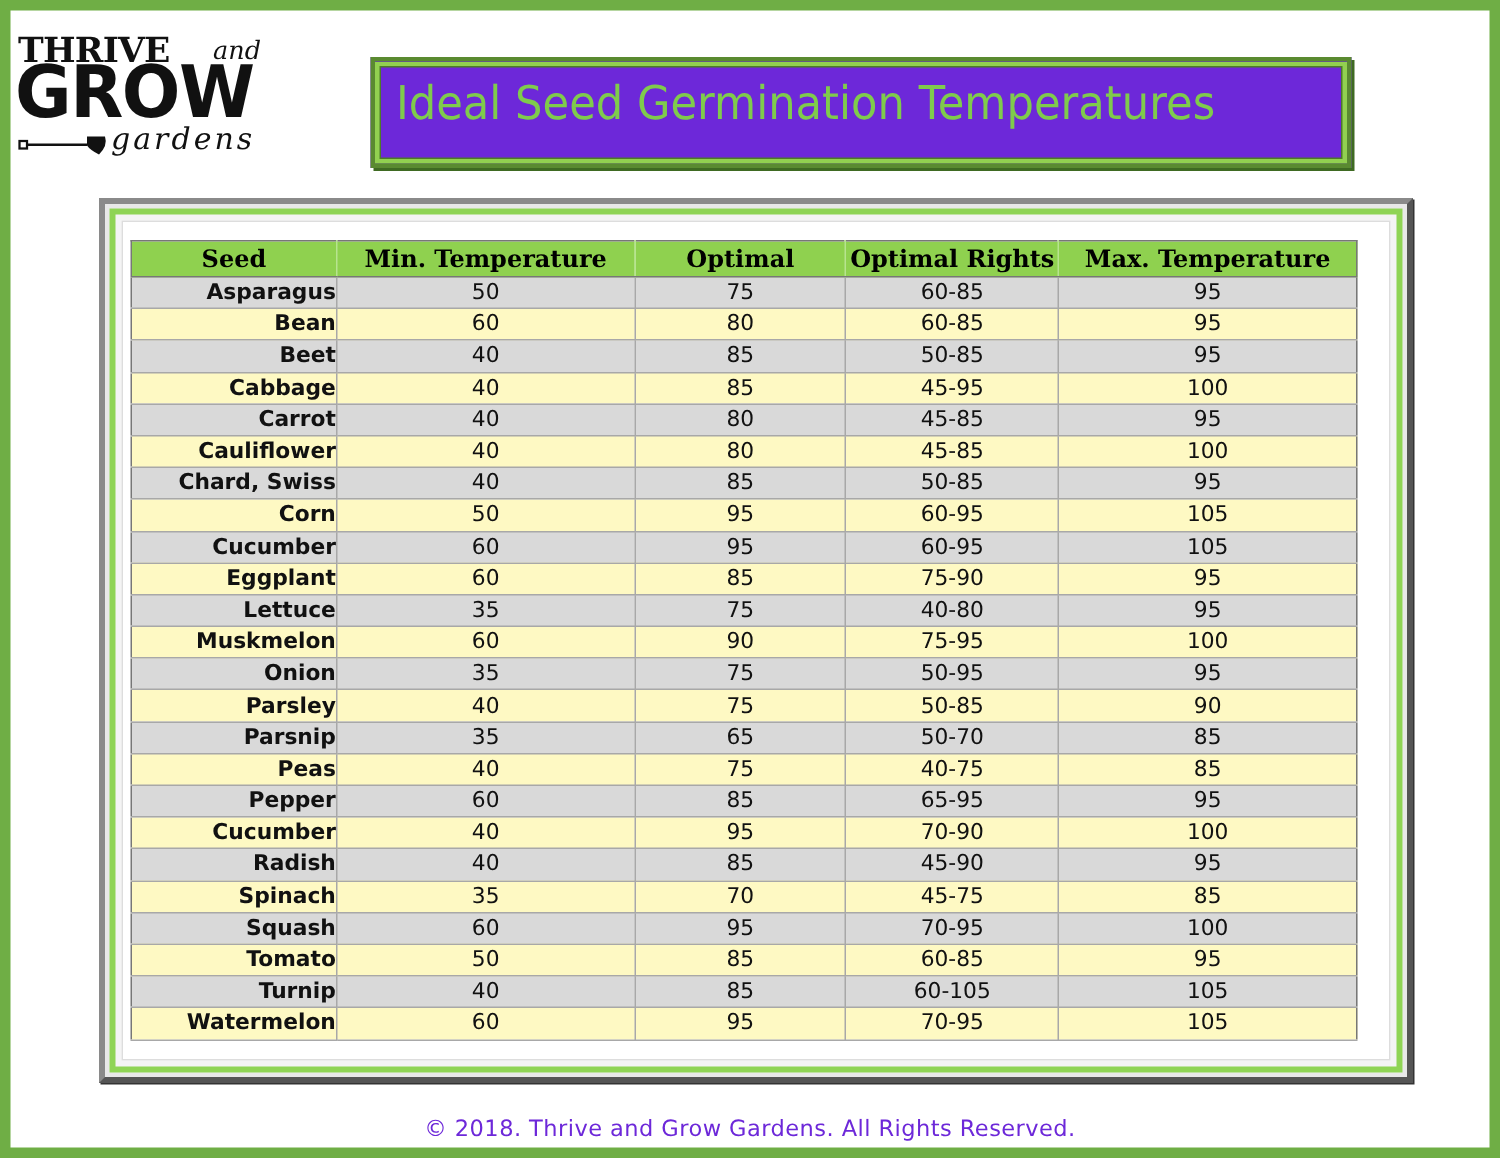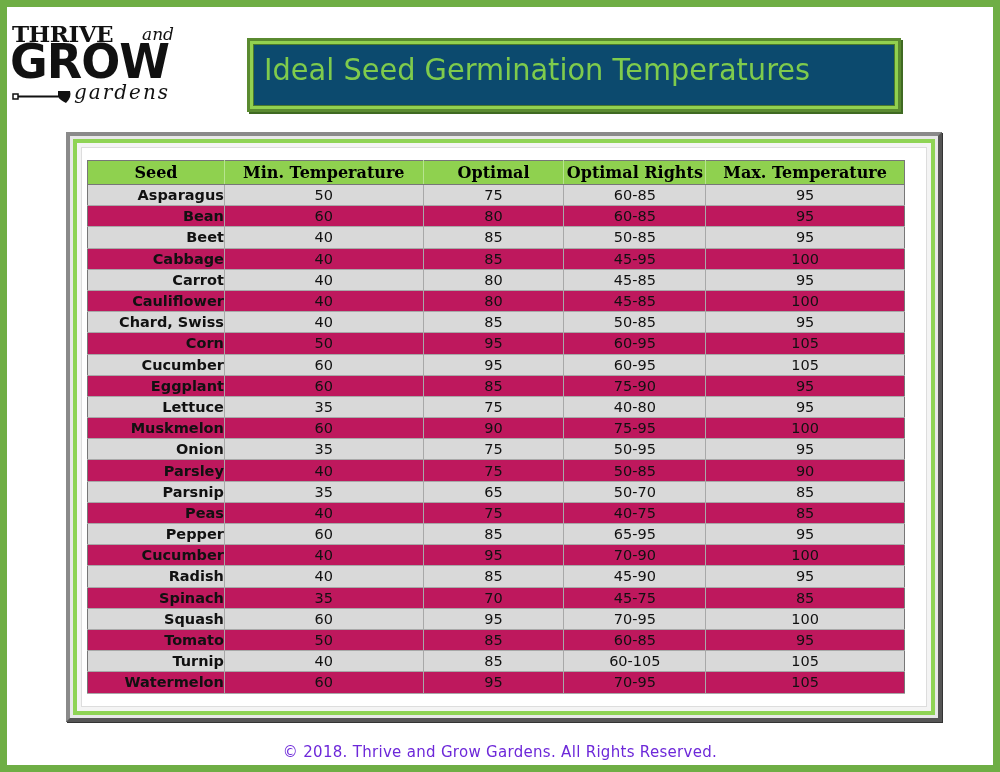--- a/index.html
+++ b/index.html
@@ -39,21 +39,21 @@
   }
   .logo-shovel {
     position: absolute; left: 2px; top: 72px; width: 62px; height: 14px;
   }
   
   .title-box {
     position: absolute; left: 247px; top: 38px; width: 654px; height: 74px;
     box-sizing: border-box;
     border: 3px solid #5a8a30;
     box-shadow: inset 0 0 0 3px #92d050, inset 0 0 0 4px #4d7a2a, 2px 2px 0 #3f6a22;
-    background: #0c4a6e;
+    background: #6d28d9;
   }
   .title-text {
     position: absolute; left: 14px; top: 10px;
     font-family: "DejaVu Sans", sans-serif; font-size: 31px;
     color: #7fcb4c; letter-spacing: 0px; white-space: nowrap;
     transform: scaleX(0.93); transform-origin: left center;
   }
   
   .frame-outer {
     position: absolute; left: 66px; top: 132px; width: 876px; height: 590px;
@@ -87,21 +87,21 @@
   table.germ th:last-child { border-right: none; }
   table.germ td {
     font-family: "DejaVu Sans", sans-serif; font-size: 14.5px; color: #111;
     height: 20.2px; padding: 0; text-align: center;
     border-right: 1px solid #a8a8a8; border-bottom: 1px solid #a8a8a8;
     line-height: 20px;
   }
   table.germ td:last-child { border-right: none; }
   table.germ td.seed { text-align: right; padding-left: 7px; font-weight: bold; }
   table.germ tr.odd td { background: #d9d9d9; }
-  table.germ tr.even td { background: #be185d; }
+  table.germ tr.even td { background: #fef9c3; }
   .footer {
     position: absolute; left: 0; width: 1000px; top: 743px; text-align: center;
     font-family: "DejaVu Sans", sans-serif; font-size: 15px; color: #6d28d9;
     letter-spacing: 0.3px;
   }
 </style>
 </head>
 <body>
 
 <div class="page-border"></div>

